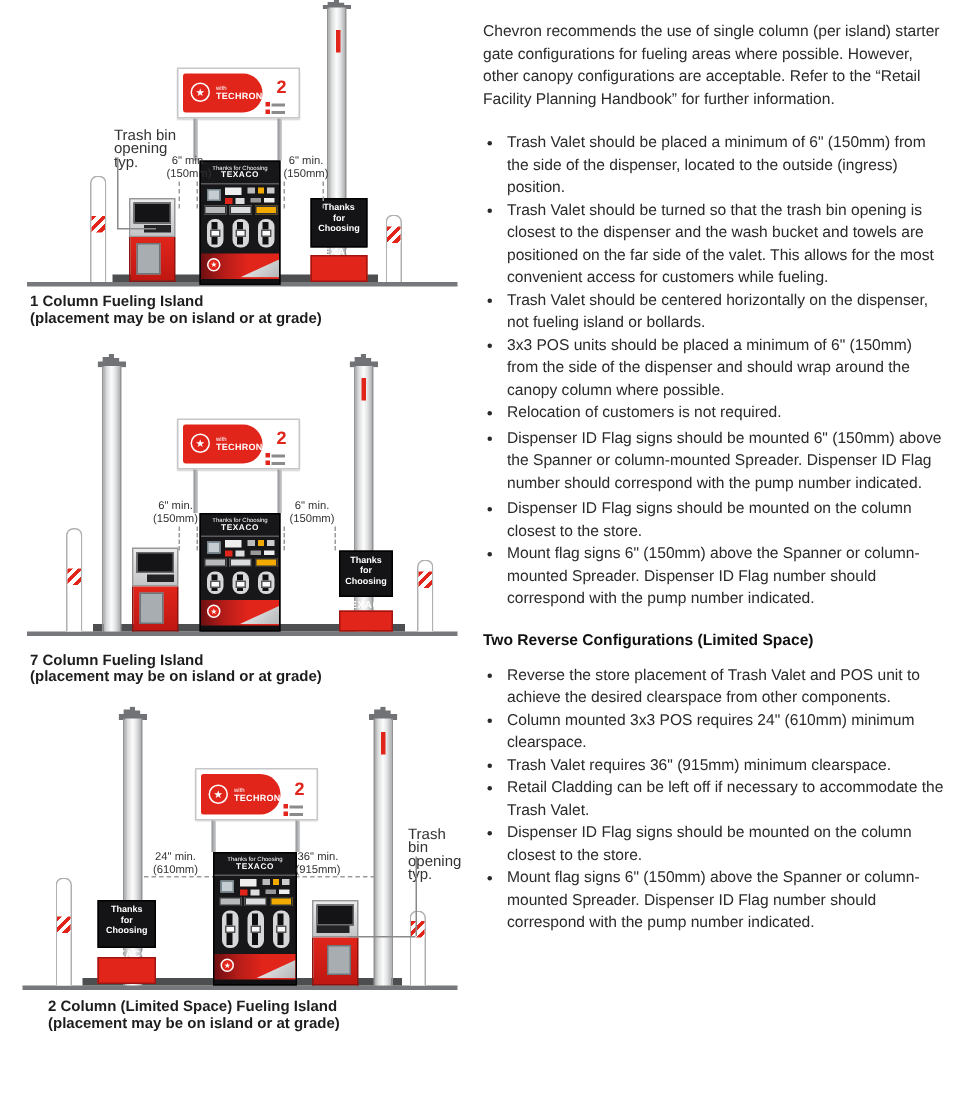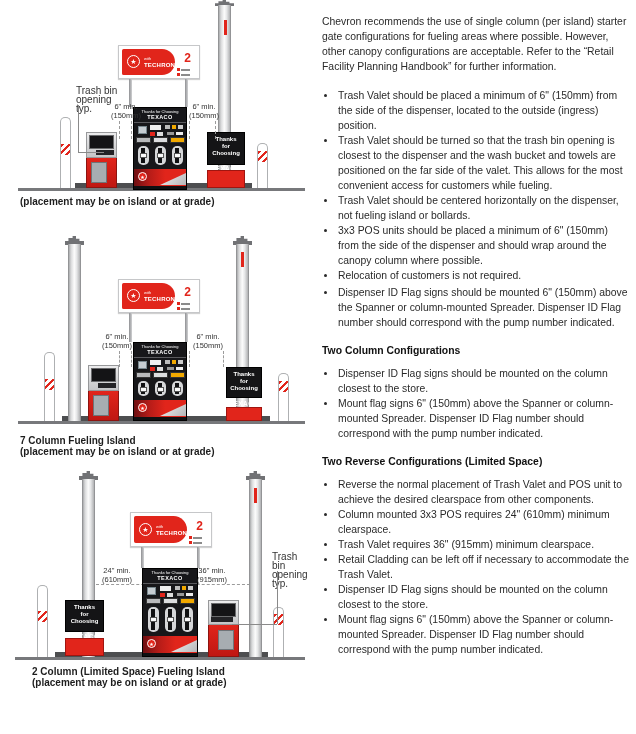--- a/index.html
+++ b/index.html
@@ -184,20 +184,21 @@
   <div class="dash-v" style="left:131px;top:121px;height:18px;"></div>
 
   <div class="dim" style="left:181px;top:102px;">
     <div>6" min.</div>
     <div>(150mm)</div>
   </div>
   <div class="dash-v" style="left:189px;top:121px;height:18px;"></div>
   <div class="dash-v" style="left:215px;top:121px;height:18px;"></div>
 
   <div class="caption" style="left:20px;top:196px;">
+    <div>1 Column Fueling Island</div>
     <div>(placement may be on island or at grade)</div>
   </div>
 </div>
 
 <div class="diagram" style="top:230px;height:230px;">
   <div class="groundline" style="left:18px;top:191px;width:287px;"></div>
   <div class="island" style="left:62px;top:186px;width:208px;"></div>
 
   <div class="col-cap" style="left:65px;top:6px;height:9px;"></div>
   <div class="col" style="left:68px;top:14px;height:177px;"></div>
@@ -437,28 +438,27 @@
     <li>Trash Valet should be turned so that the trash bin opening is closest to the dispenser and the wash bucket and towels are positioned on the far side of the valet. This allows for the most convenient access for customers while fueling.</li>
     <li>Trash Valet should be centered horizontally on the dispenser, not fueling island or bollards.</li>
     <li>3x3 POS units should be placed a minimum of 6" (150mm) from the side of the dispenser and should wrap around the canopy column where possible.</li>
     <li>Relocation of customers is not required.</li>
   </ul>
 
   <ul>
     <li>Dispenser ID Flag signs should be mounted 6" (150mm) above the Spanner or column-mounted Spreader. Dispenser ID Flag number should correspond with the pump number indicated.</li>
   </ul>
 
-  <h3>Two Column Configurations</h3>
   <ul>
     <li>Dispenser ID Flag signs should be mounted on the column closest to the store.</li>
     <li>Mount flag signs 6" (150mm) above the Spanner or column-mounted Spreader. Dispenser ID Flag number should correspond with the pump number indicated.</li>
   </ul>
 
   <h3>Two Reverse Configurations (Limited Space)</h3>
   <ul>
-    <li>Reverse the normal placement of Trash Valet and POS unit to achieve the desired clearspace from other components.</li>
+    <li>Reverse the store placement of Trash Valet and POS unit to achieve the desired clearspace from other components.</li>
     <li>Column mounted 3x3 POS requires 24" (610mm) minimum clearspace.</li>
     <li>Trash Valet requires 36" (915mm) minimum clearspace.</li>
     <li>Retail Cladding can be left off if necessary to accommodate the Trash Valet.</li>
     <li>Dispenser ID Flag signs should be mounted on the column closest to the store.</li>
     <li>Mount flag signs 6" (150mm) above the Spanner or column-mounted Spreader. Dispenser ID Flag number should correspond with the pump number indicated.</li>
   </ul>
 </div>
 
 </body></html>

